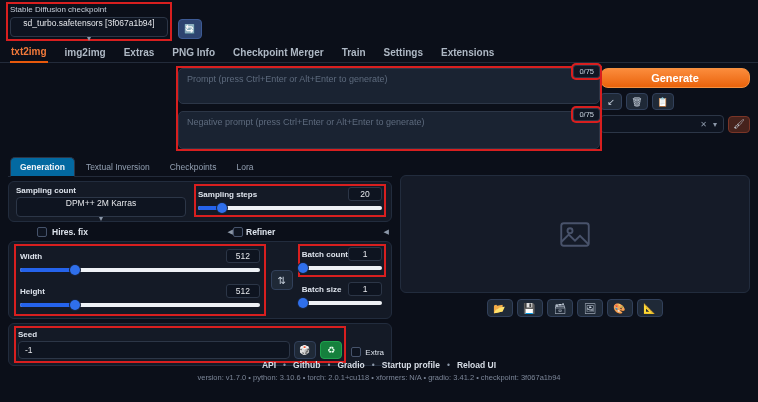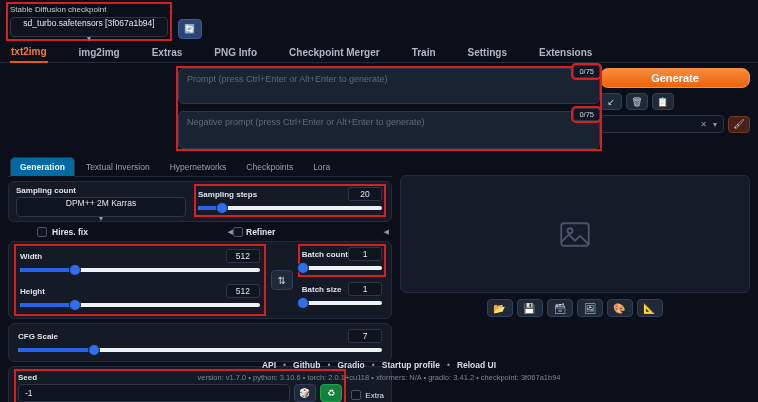--- a/index.html
+++ b/index.html
@@ -20,21 +20,21 @@
     padding:0 7px; font-size:8.5px; color:#e5e7eb; cursor:pointer; white-space:nowrap;flex-direction:column;
   }
   .caret { font-size:8px; color:#8b97a8; }
   .tool {
     height:17px; min-width:22px; background:#1f2937; border:1px solid #31405a; border-radius:4px;
     color:#cbd5e1; font-size:9px; display:flex; align-items:center; justify-content:center;
     cursor:pointer; padding:0 3px; font-family:inherit;
   }
   .refreshbtn { background:#2e4470; border-color:#3d5a94; height:20px; min-width:24px; }
   
-  .tabs { display:flex; gap:30px; padding:2px 10px 0; border-bottom:1px solid #232b3a; align-items:flex-end; }
+  .tabs { display:flex; gap:16px; padding:2px 10px 0; border-bottom:1px solid #232b3a; align-items:flex-end; }
   .tab { font-size:10px; font-weight:700; color:#aeb8c4; padding:2px 1px 4px; cursor:pointer; white-space:nowrap; }
   .tab.active { color:#f2793a; border-bottom:2px solid #e8590c; margin-bottom:-1px; }
   
   .promptrow { display:flex; padding:5px 8px 6px 0; gap:0; }
   .lspacer { width:178px; }
   .promptcol { flex:1; display:flex; flex-direction:column; gap:7px; position:relative; }
   .pwrap { position:relative; }
   textarea.prompt {
     width:100%; box-sizing:border-box; background:#1a2332; border:1px solid #2c3647; border-radius:5px;
     color:#e5e7eb; font-size:9px; padding:5px 8px; resize:none; font-family:inherit; display:block;
@@ -173,21 +173,20 @@
       </div>
     </div>
   </div>
 
   <div class="mainrow">
     <div class="leftcol">
 
       <div class="subtabs">
         <div class="subtab active">Generation</div>
         <div class="subtab">Textual Inversion</div>
-        <div class="subtab">Hypernetworks</div>
         <div class="subtab">Checkpoints</div>
         <div class="subtab">Lora</div>
       </div>
 
       <div class="card flexrow">
         <div style="width:170px">
           <div class="clabel">Sampling count</div>
           <div class="dd">
             <span>DPM++ 2M Karras</span>
             <span class="caret">▾</span>
@@ -259,32 +258,20 @@
               <span class="numbox">1</span>
             </div>
             <div class="track">
               <div class="fill" style="width:1.5%"></div>
               <div class="thumb" style="left:1.5%"></div>
             </div>
           </div>
         </div>
       </div>
 
-      <div class="card">
-        <div class="sblock">
-          <div class="shead">
-            <span class="clabel" style="margin:0">CFG Scale</span>
-            <span class="numbox">7</span>
-          </div>
-          <div class="track">
-            <div class="fill" style="width:21%"></div>
-            <div class="thumb" style="left:21%"></div>
-          </div>
-        </div>
-      </div>
 
       <div class="card seedcard">
         <div class="seedblock hl">
           <div class="clabel">Seed</div>
           <div class="seedrow">
             <input class="seedinput" value="-1" style="">
             <button class="tool seedbtn">🎲</button>
             <button class="tool seedbtn reusebtn">♻</button>
           </div>
         </div>

